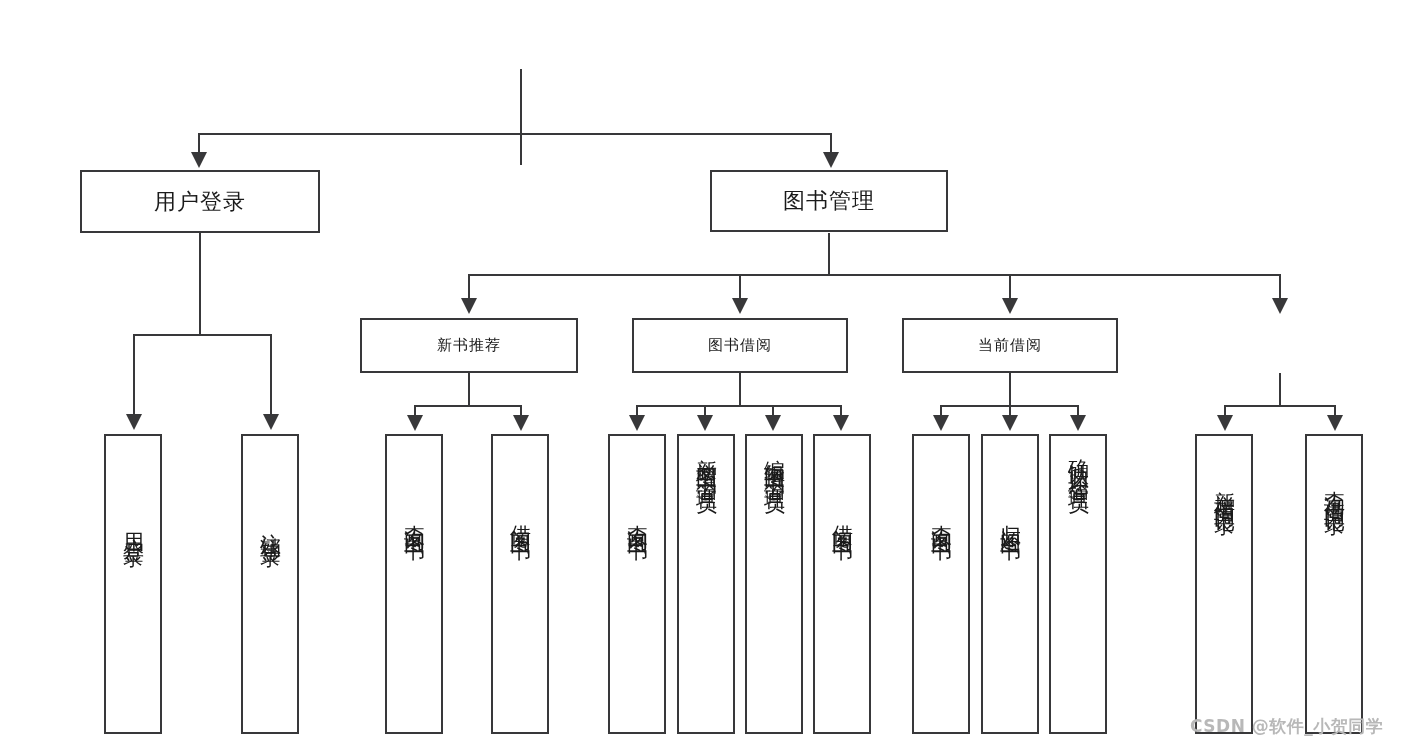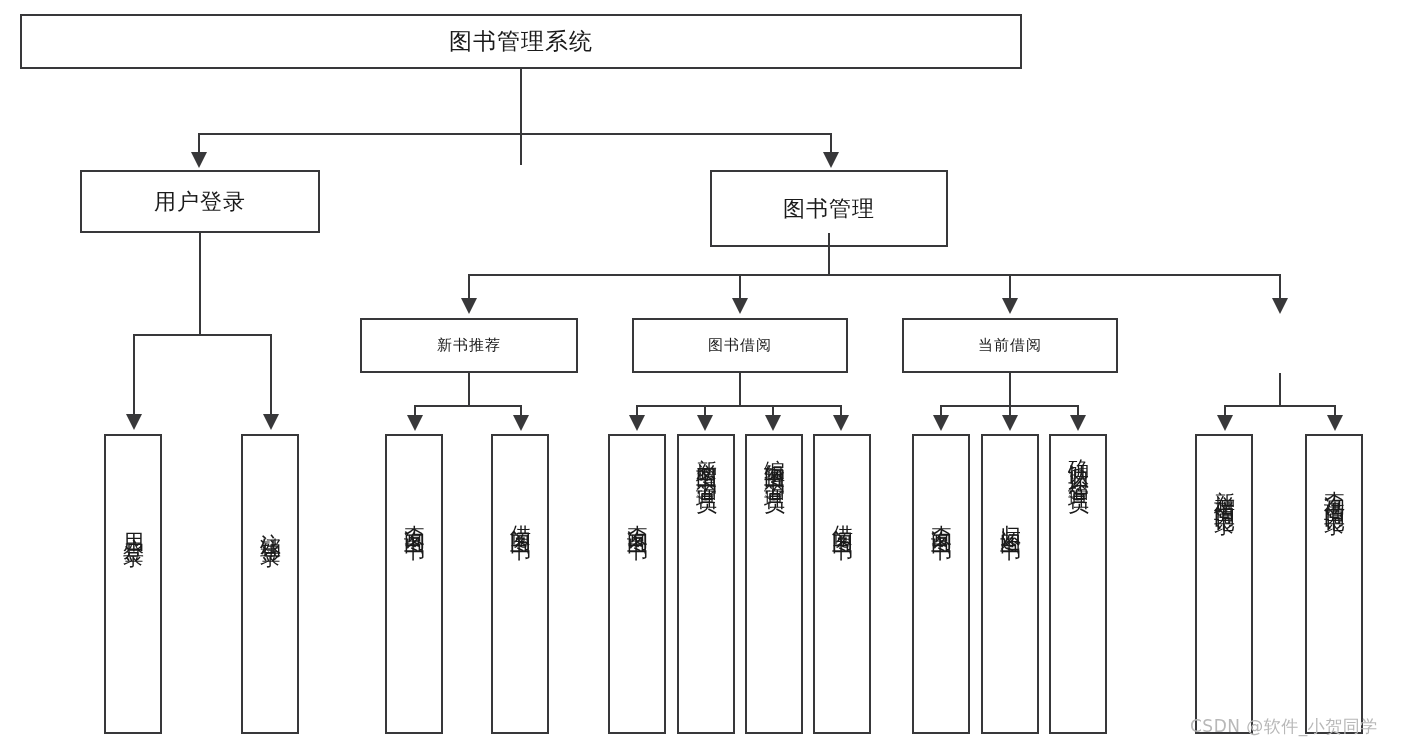--- a/index.html
+++ b/index.html
@@ -73,43 +73,41 @@
   }
 
   
   .watermark{
     position:absolute;
     font-size:17px;
     color:#b8b8b8;
     white-space:nowrap;
     letter-spacing:0.5px;
     pointer-events:none;
+    font-weight:bold;
   }
 </style>
 </head>
 <body>
 
 <div id="canvas">
 
-  <div class="node root" style="left:20px;top:14px;width:1002px;height:55px;">
-    <span class="lbl">图书管理系统</span>
-  </div>
 
   <div class="vline" style="left:520px;top:69px;height:96px;"></div>
   <div class="hline" style="left:198px;top:133px;width:634px;"></div>
   <div class="vline" style="left:198px;top:133px;height:20px;"></div>
   <div class="vline" style="left:830px;top:133px;height:20px;"></div>
   <div class="arrow" style="left:191px;top:152px;"></div>
   <div class="arrow" style="left:823px;top:152px;"></div>
 
   <div class="node lvl2" style="left:80px;top:170px;width:240px;height:63px;">
     <span class="lbl">用户登录</span>
   </div>
 
-  <div class="node lvl2" style="left:710px;top:170px;width:238px;height:77px;">
+  <div class="node lvl2" style="left:710px;top:170px;width:238px;height:62px;">
     <span class="lbl">图书管理</span>
   </div>
 
   <div class="vline" style="left:199px;top:233px;height:102px;"></div>
   <div class="hline" style="left:133px;top:334px;width:138px;"></div>
   <div class="vline" style="left:133px;top:334px;height:82px;"></div>
   <div class="vline" style="left:270px;top:334px;height:82px;"></div>
   <div class="arrow" style="left:126px;top:414px;"></div>
   <div class="arrow" style="left:263px;top:414px;"></div>
 

